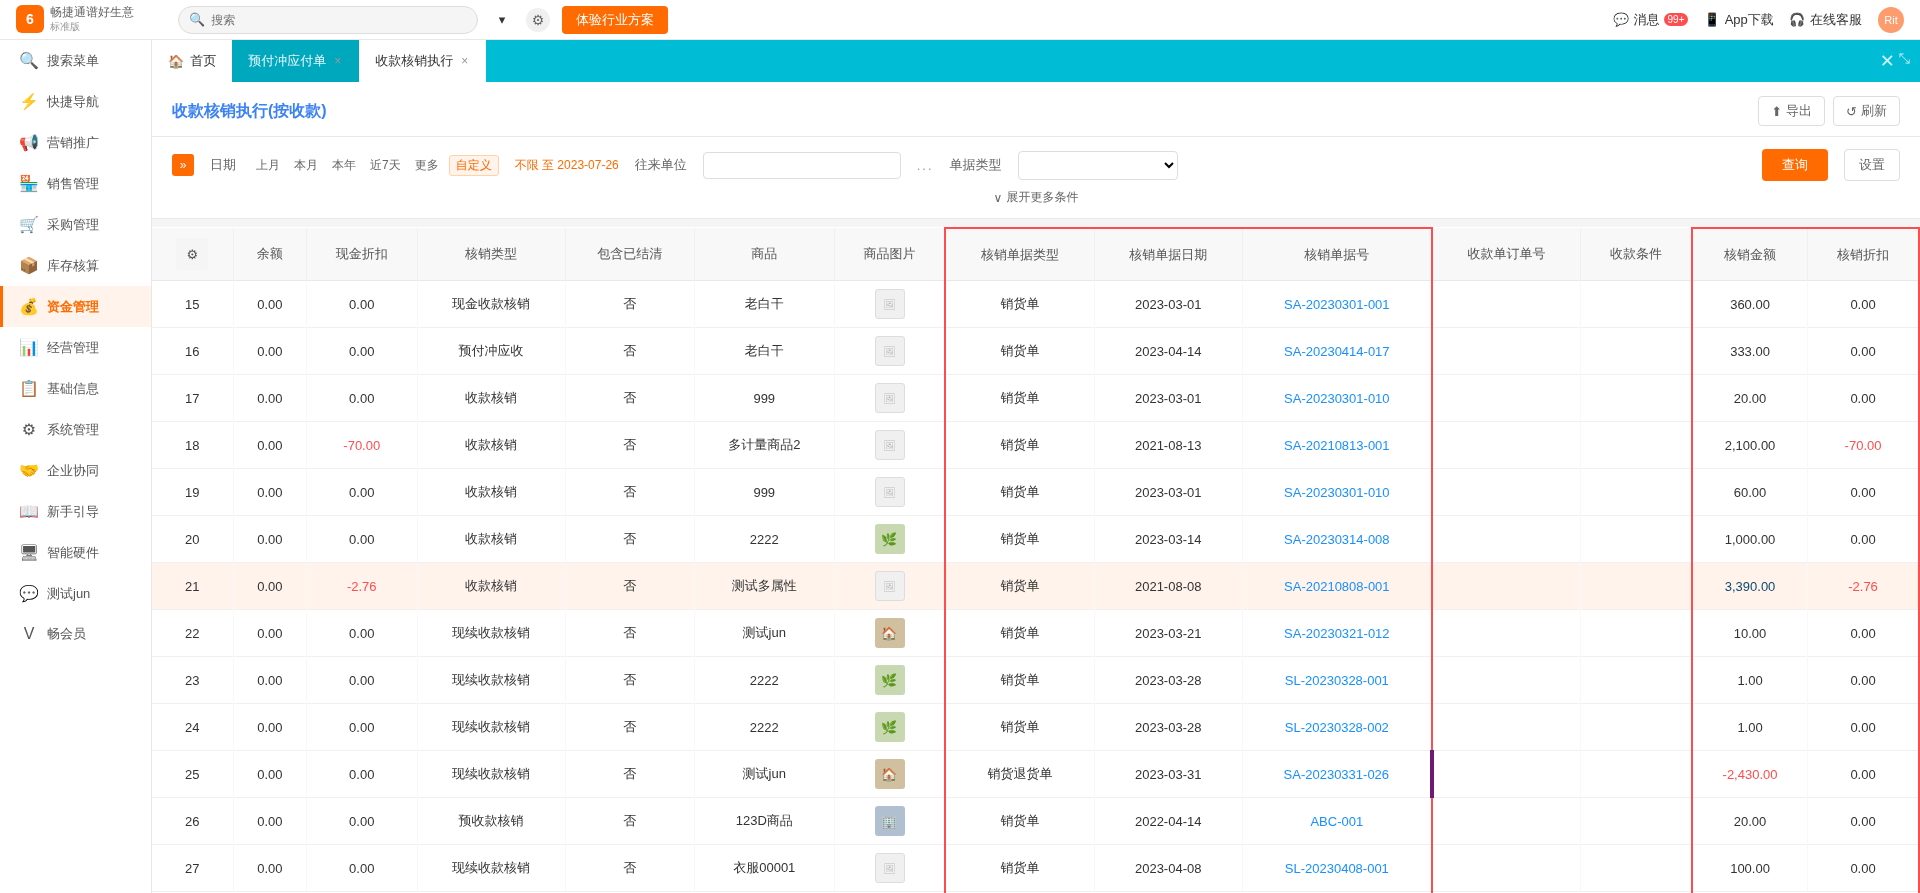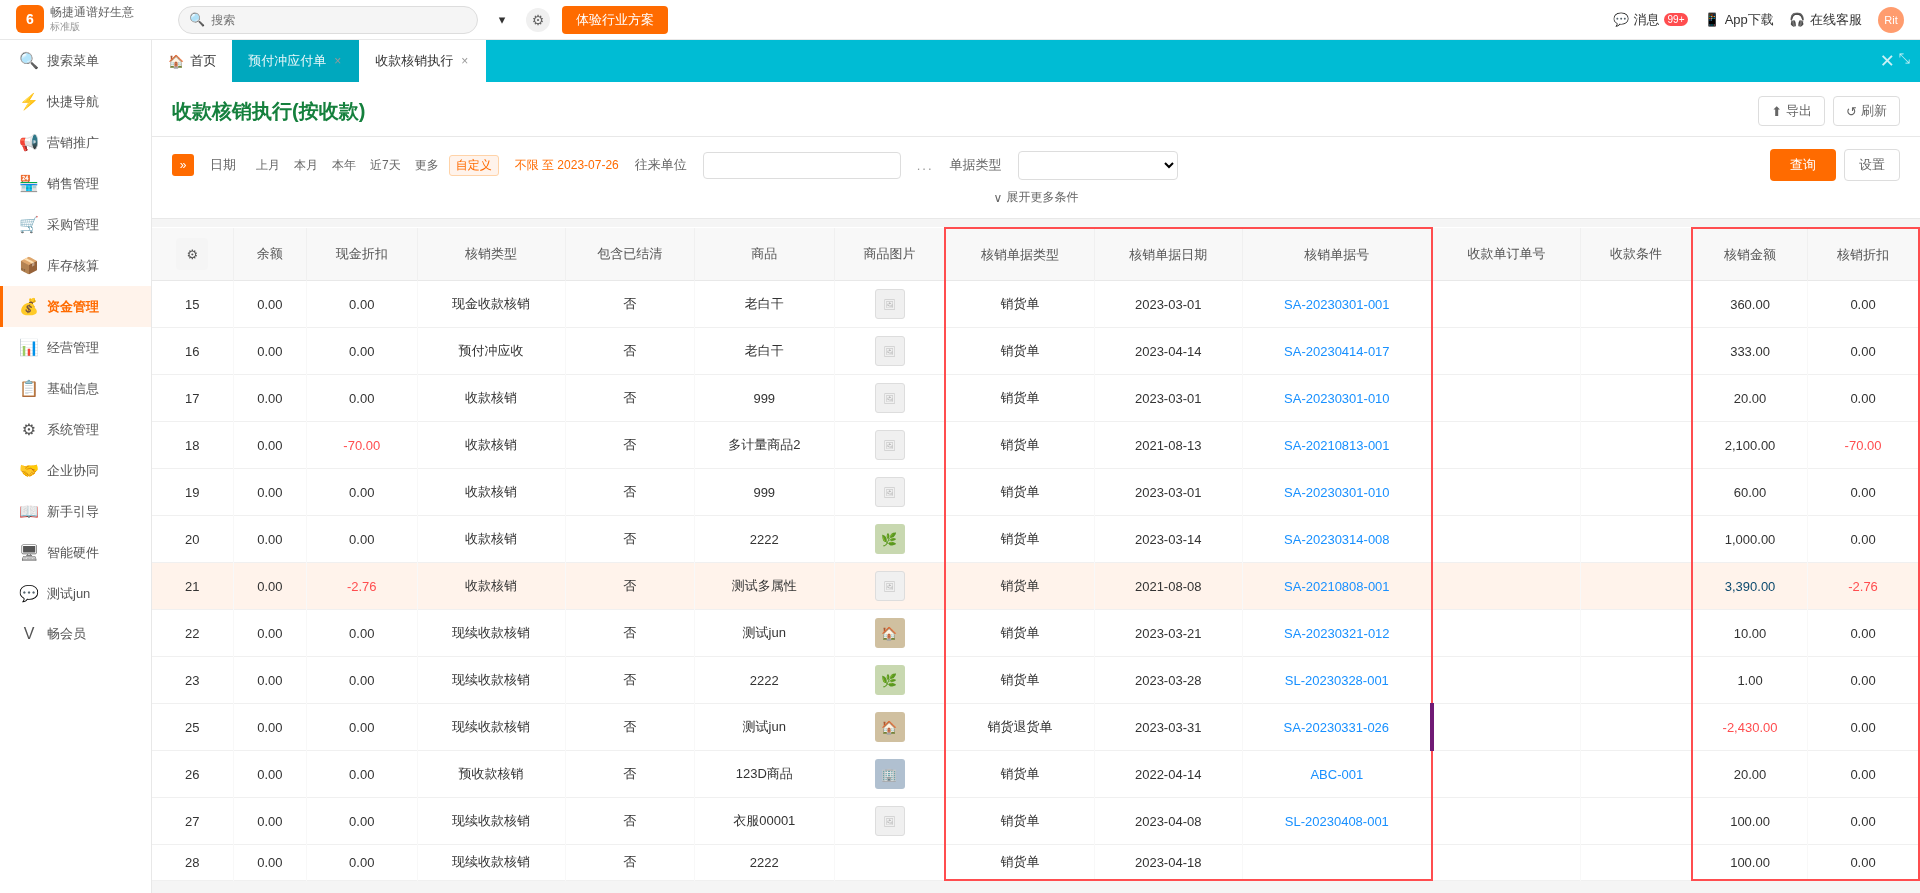--- a/index.html
+++ b/index.html
@@ -131,21 +131,21 @@
     
     .page-content { flex: 1; overflow-y: auto; padding: 0; background: #f5f5f5; }
     .page-header {
       background: #fff;
       padding: 14px 20px 10px;
       display: flex;
       align-items: center;
       justify-content: space-between;
       border-bottom: 1px solid #e8e8e8;
     }
-    .page-title { font-size: 20px; font-weight: 600; color: #15803d; }
+    .page-title { font-size: 16px; font-weight: 600; color: #3b82f6; }
     .page-header-actions { display: flex; gap: 8px; }
     .btn-outline {
       border: 1px solid #ddd;
       background: #fff;
       color: #666;
       padding: 5px 12px;
       border-radius: 4px;
       cursor: pointer;
       font-size: 13px;
       display: flex;
@@ -482,21 +482,21 @@
           <div style="display:flex;flex-direction:column;gap:2px;">
             <span class="date-range-text">不限 至 2023-07-26</span>
           </div>
           <span class="filter-label">往来单位</span>
           <input class="filter-input" type="text" style="">
           <span class="filter-dots">...</span>
           <span class="filter-label">单据类型</span>
           <select class="filter-select">
             <option></option>
           </select>
-          <div style="margin-left:auto;display:flex;gap:8px;">
+          <div style="margin-left:auto;display:flex;gap:16px;">
             <button class="btn-query">查询</button>
             <button class="btn-setting">设置</button>
           </div>
         </div>
         <div class="expand-more">
           <span>∨</span>
           <span>展开更多条件</span>
         </div>
       </div>
 
@@ -662,20 +662,36 @@
       <td><div class="img-product" style="background:#c8d8b0;">🌿</div></td>
       <td style="border-left: 2px solid #ff4d4f;">销货单</td>
       <td>2023-03-28</td>
       <td style="border-right: 2px solid #ff4d4f;"><a class="td-link">SL-20230328-001</a></td>
       <td></td>
       <td></td>
       <td class="" style="border-left: 2px solid #ff4d4f;">1.00</td>
       <td class="" style="border-right: 2px solid #ff4d4f;">0.00</td>
     </tr>
               <tr>
+      <td>24</td>
+      <td>0.00</td>
+      <td class="">0.00</td>
+      <td>现续收款核销</td>
+      <td>否</td>
+      <td>2222</td>
+      <td><div class="img-product" style="background:#c8d8b0;">🌿</div></td>
+      <td style="border-left: 2px solid #ff4d4f;">销货单</td>
+      <td>2023-03-28</td>
+      <td style="border-right: 2px solid #ff4d4f;"><a class="td-link">SL-20230328-002</a></td>
+      <td></td>
+      <td></td>
+      <td class="" style="border-left: 2px solid #ff4d4f;">1.00</td>
+      <td class="" style="border-right: 2px solid #ff4d4f;">0.00</td>
+    </tr>
+              <tr>
       <td>25</td>
       <td>0.00</td>
       <td class="">0.00</td>
       <td>现续收款核销</td>
       <td>否</td>
       <td>测试jun</td>
       <td><div class="img-product" style="background:#d0c0a0;">🏠</div></td>
       <td style="border-left: 2px solid #ff4d4f;">销货退货单</td>
       <td>2023-03-31</td>
       <td style="border-right: 4px solid #701a75;"><a class="td-link">SA-20230331-026</a></td>

